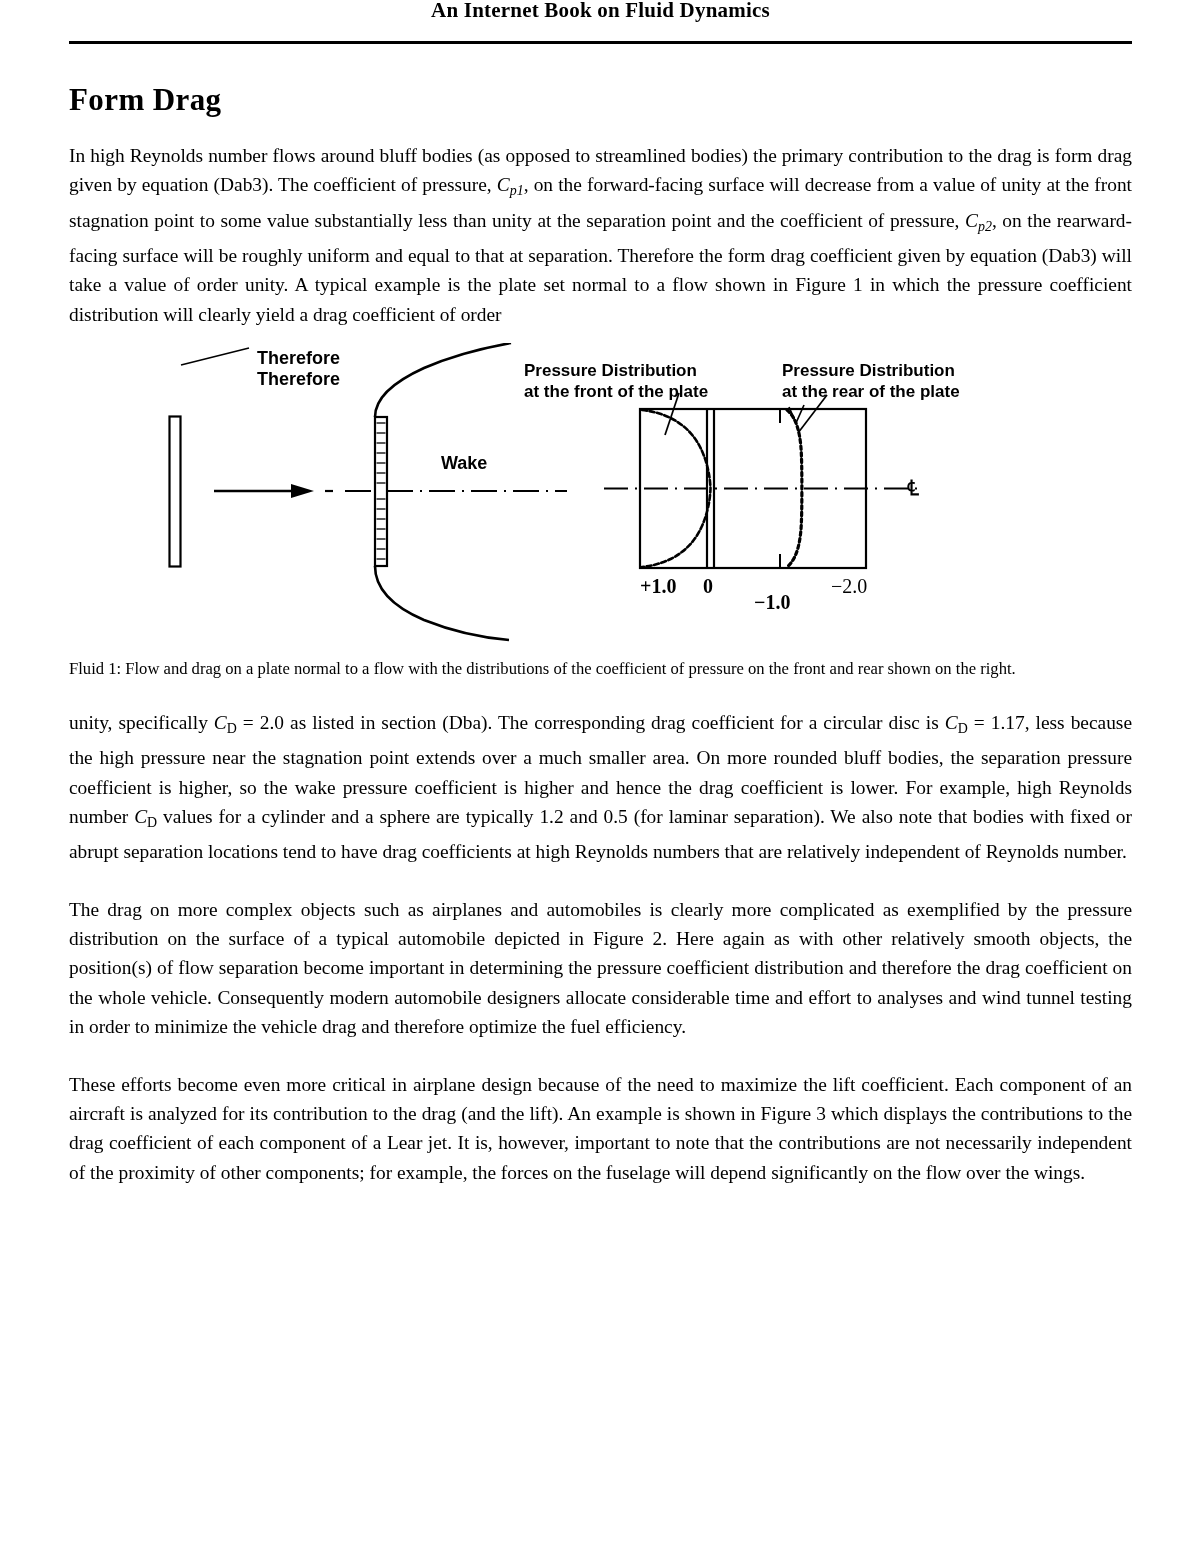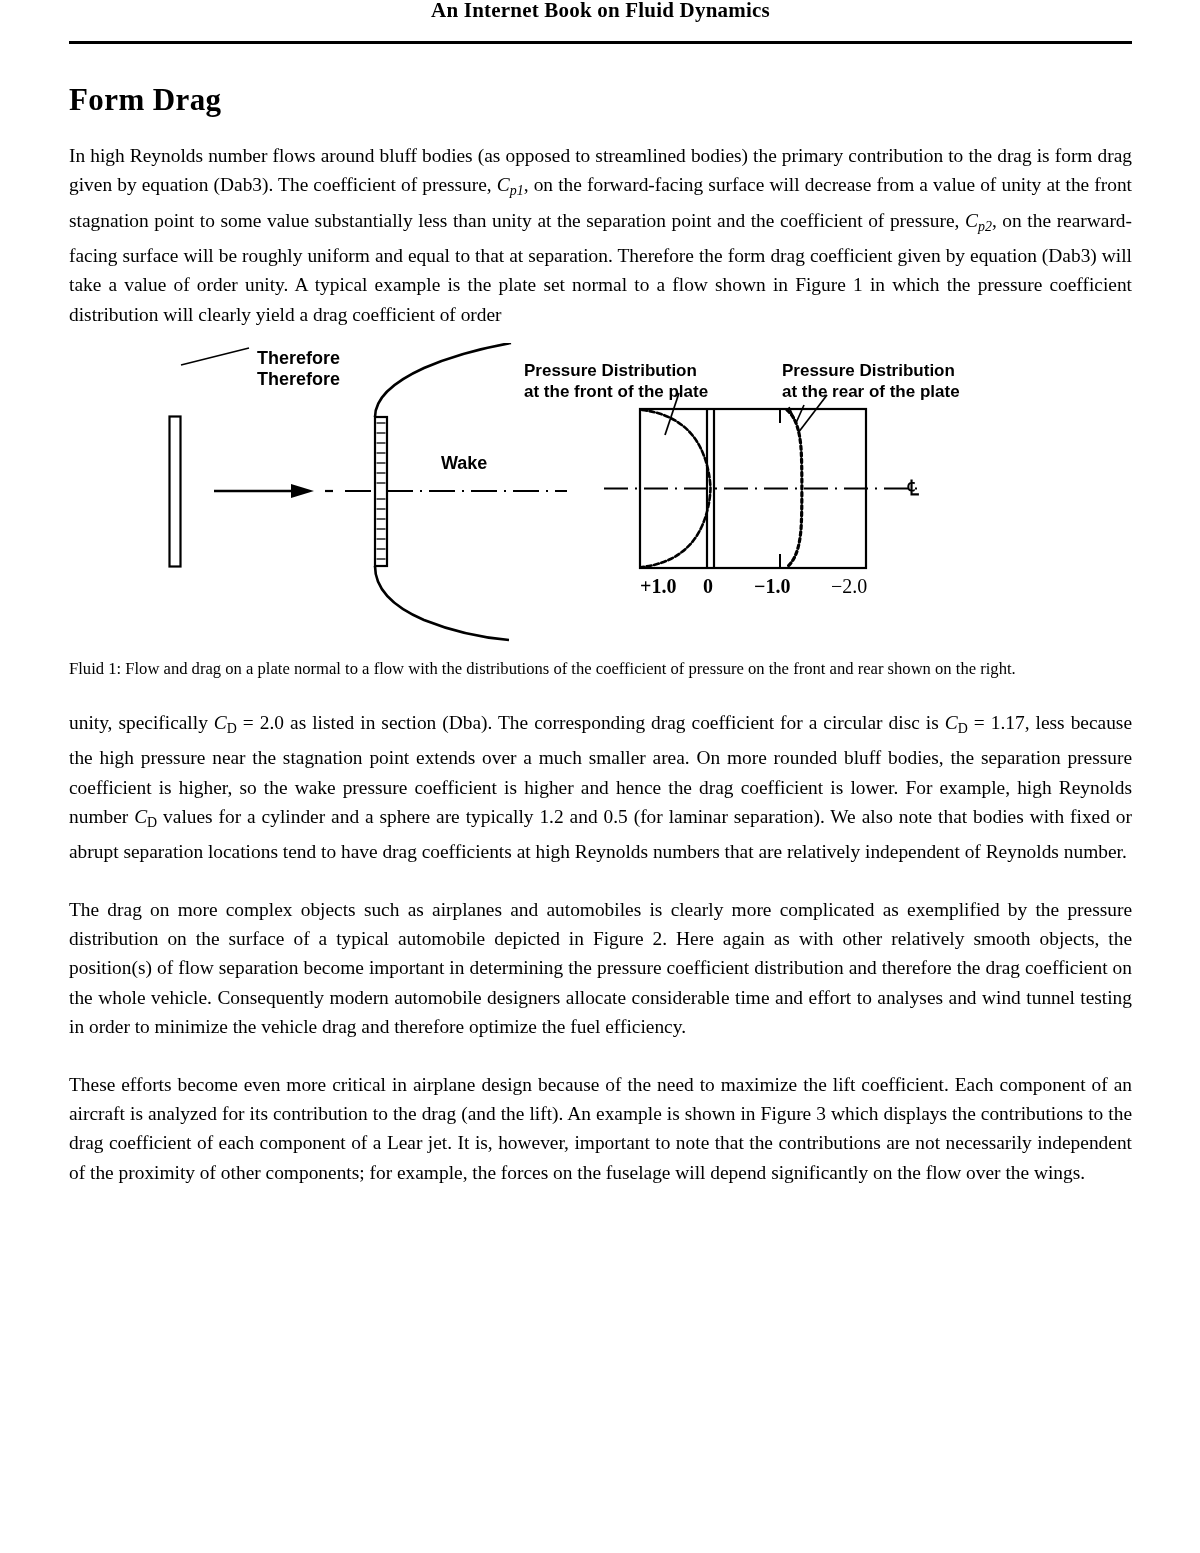--- a/index.html
+++ b/index.html
@@ -202,21 +202,21 @@
 
       <div style="position:absolute;left:713px;top:17px;font-size:17px;line-height:21px;" class="sans-bold">
         <span>Pressure Distribution</span><br>
         <span>at the rear of the plate</span>
       </div>
 
       <div style="position:absolute;left:838px;top:130px;font-size:21px;font-weight:bold;font-family:'Liberation Serif',serif;">℄</div>
 
       <div style="position:absolute;left:540px;top:232px;font-size:20px;font-weight:bold;font-family:'Liberation Serif',serif;margin-left:31px;">+1.0</div>
       <div style="position:absolute;left:634px;top:232px;font-size:20px;font-weight:bold;font-family:'Liberation Serif',serif;">0</div>
-      <div style="position:absolute;left:685px;top:232px;font-size:20px;font-weight:bold;font-family:'Liberation Serif',serif;">−1.0</div>
+      <div style="position:absolute;left:685px;top:248px;font-size:20px;font-weight:bold;font-family:'Liberation Serif',serif;">−1.0</div>
       <div style="position:absolute;left:762px;top:232px;font-size:20px;font-weight:normal;font-family:'Liberation Serif',serif;">−2.0</div>
     </div>
 
     <p class="caption">Fluid 1: Flow and drag on a plate normal to a flow with the distributions of the coefficient of pressure on the front and rear shown on the right.</p>
 
     <p class="body gap"><span>unity, specifically </span><span class="mathvar">C</span><span class="subup">D</span><span> = 2.0 as listed in section (Dba). The corresponding drag coefficient for a circular disc is </span><span class="mathvar">C</span><span class="subup">D</span><span> = 1.17, less because the high pressure near the stagnation point extends over a much smaller area. On more rounded bluff bodies, the separation pressure coefficient is higher, so the wake pressure coefficient is higher and hence the drag coefficient is lower. For example, high Reynolds number </span><span class="mathvar">C</span><span class="subup">D</span><span> values for a cylinder and a sphere are typically 1.2 and 0.5 (for laminar separation). We also note that bodies with fixed or </span><span class="it">abrupt</span><span> separation locations tend to have drag coefficients at high Reynolds numbers that are relatively independent of Reynolds number.</span></p>
 
     <p class="body gap">The drag on more complex objects such as airplanes and automobiles is clearly more complicated as exemplified by the pressure distribution on the surface of a typical automobile depicted in Figure 2. Here again as with other relatively smooth objects, the position(s) of flow separation become important in determining the pressure coefficient distribution and therefore the drag coefficient on the whole vehicle. Consequently modern automobile designers allocate considerable time and effort to analyses and wind tunnel testing in order to minimize the vehicle drag and therefore optimize the fuel efficiency.</p>
 
     <p class="body gap">These efforts become even more critical in airplane design because of the need to maximize the lift coefficient. Each component of an aircraft is analyzed for its contribution to the drag (and the lift). An example is shown in Figure 3 which displays the contributions to the drag coefficient of each component of a Lear jet. It is, however, important to note that the contributions are not necessarily independent of the proximity of other components; for example, the forces on the fuselage will depend significantly on the flow over the wings.</p>

